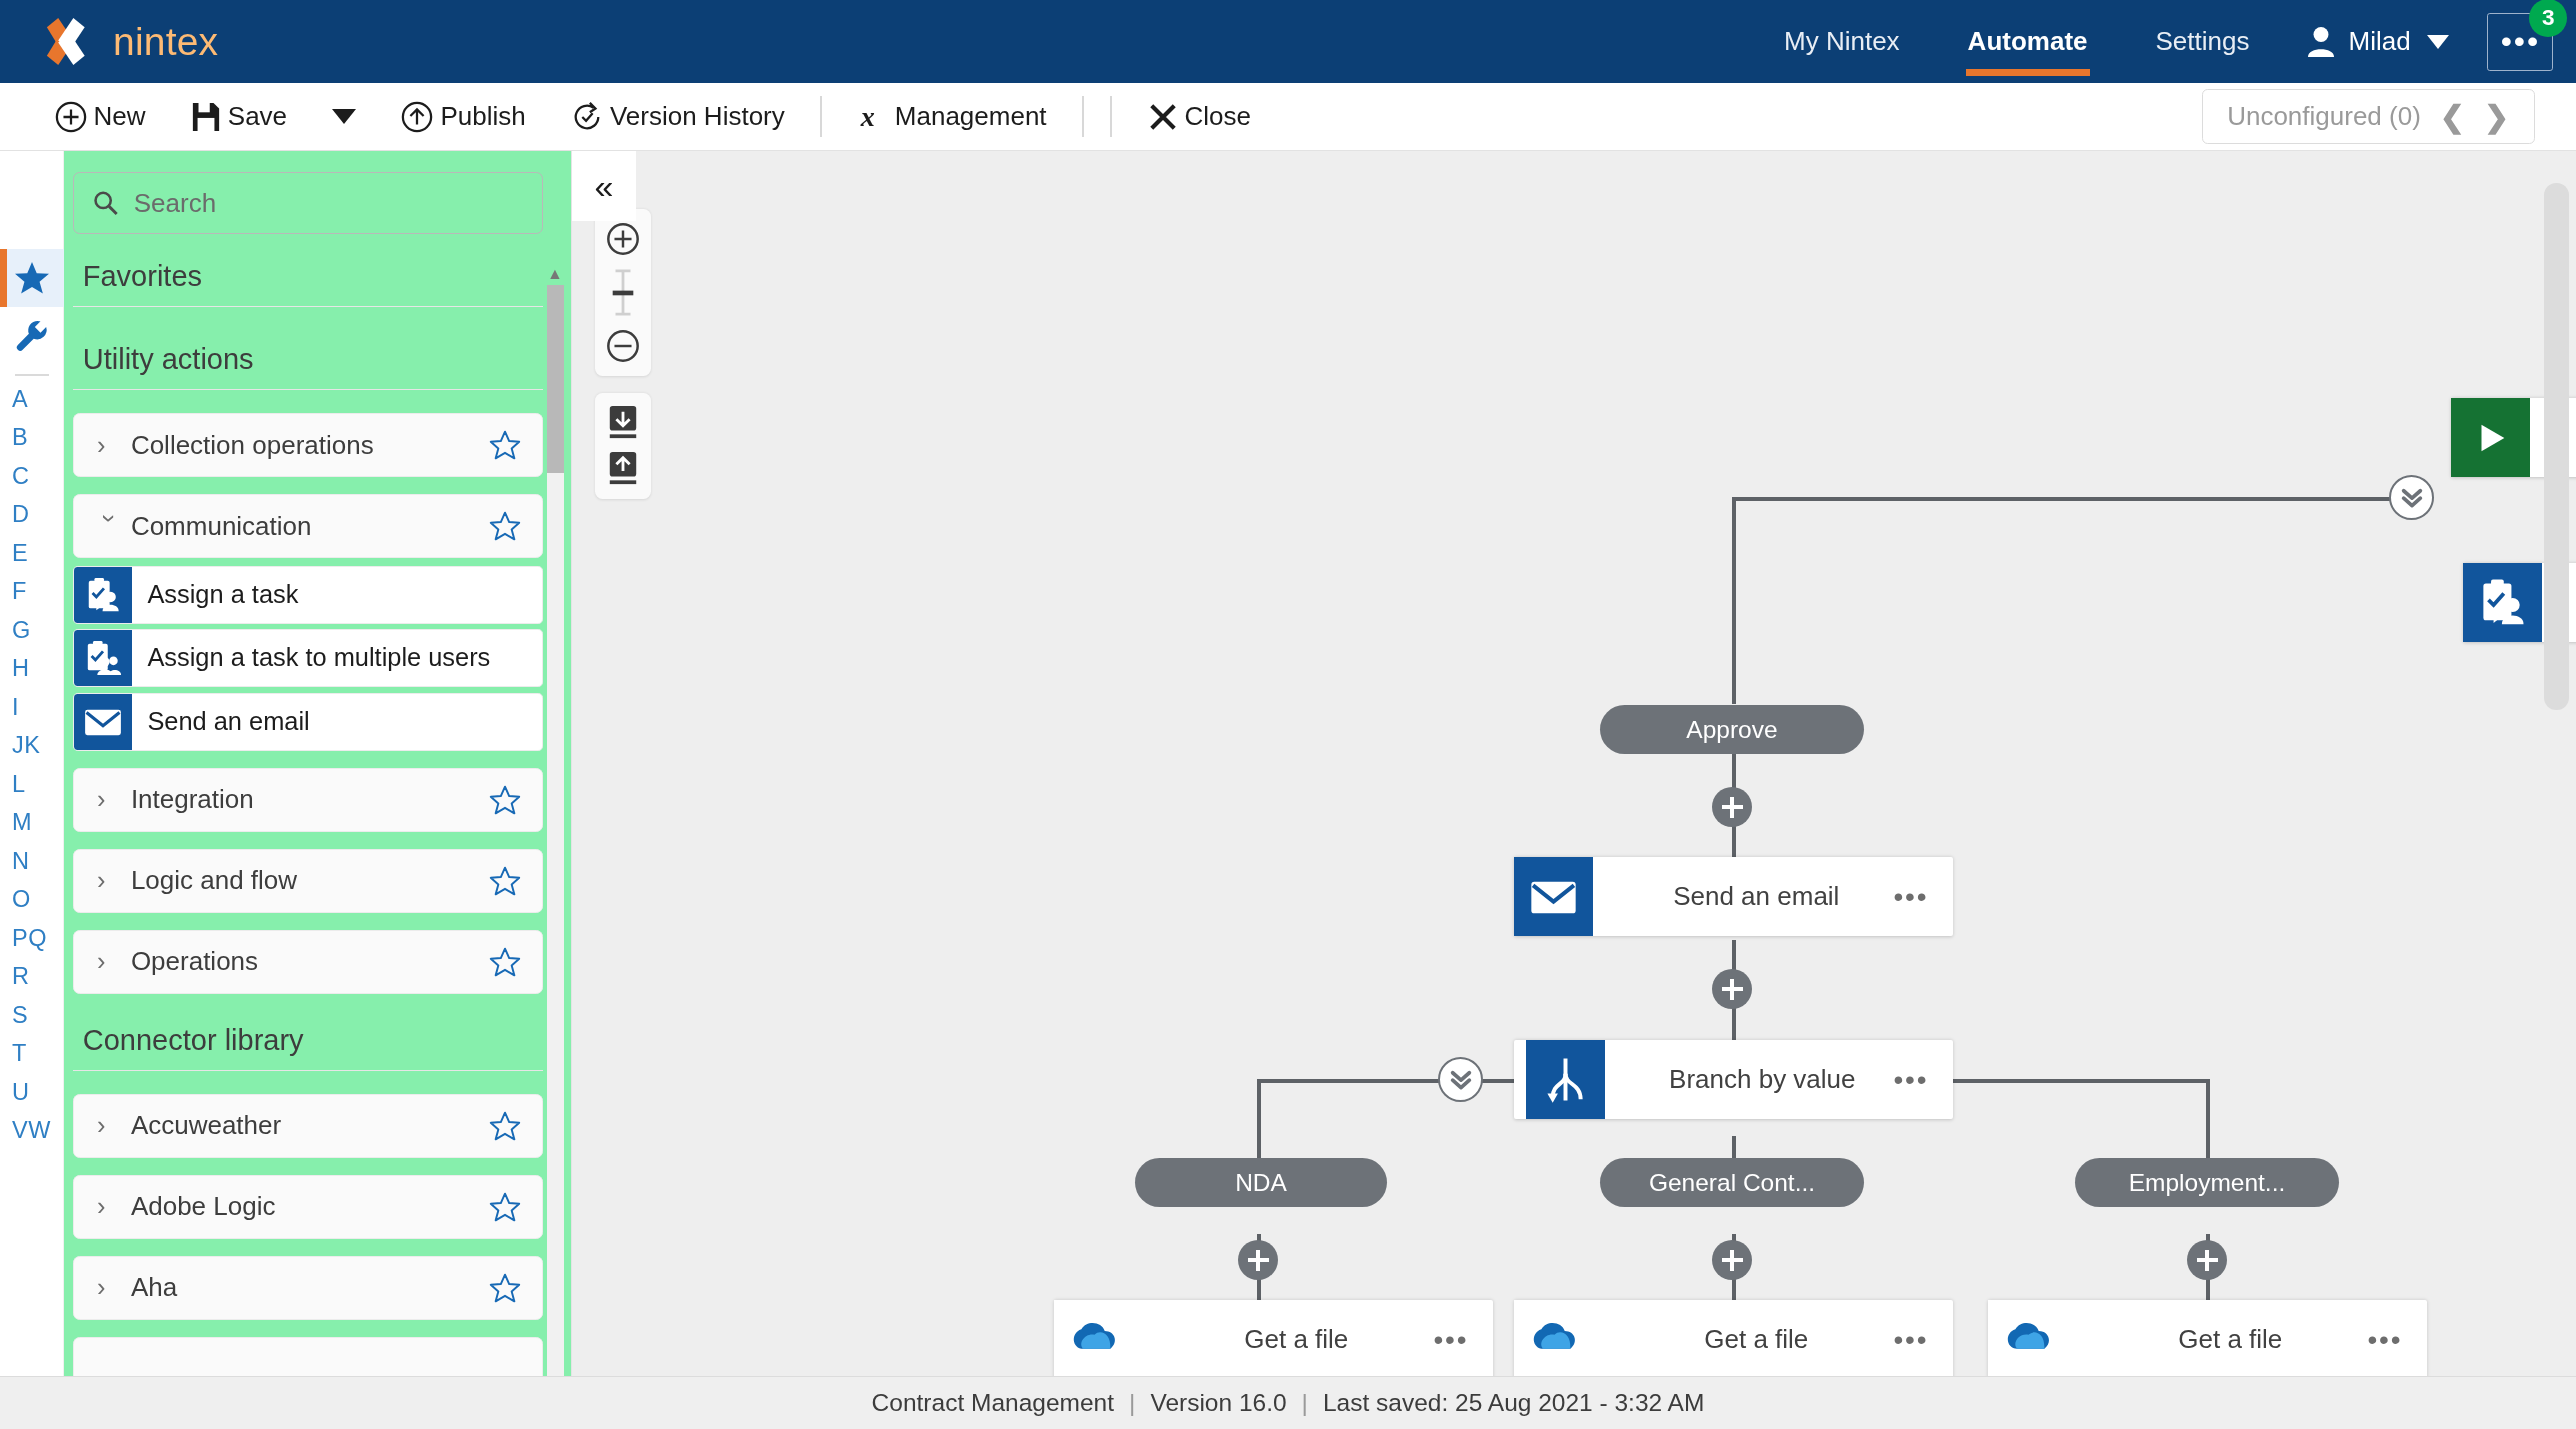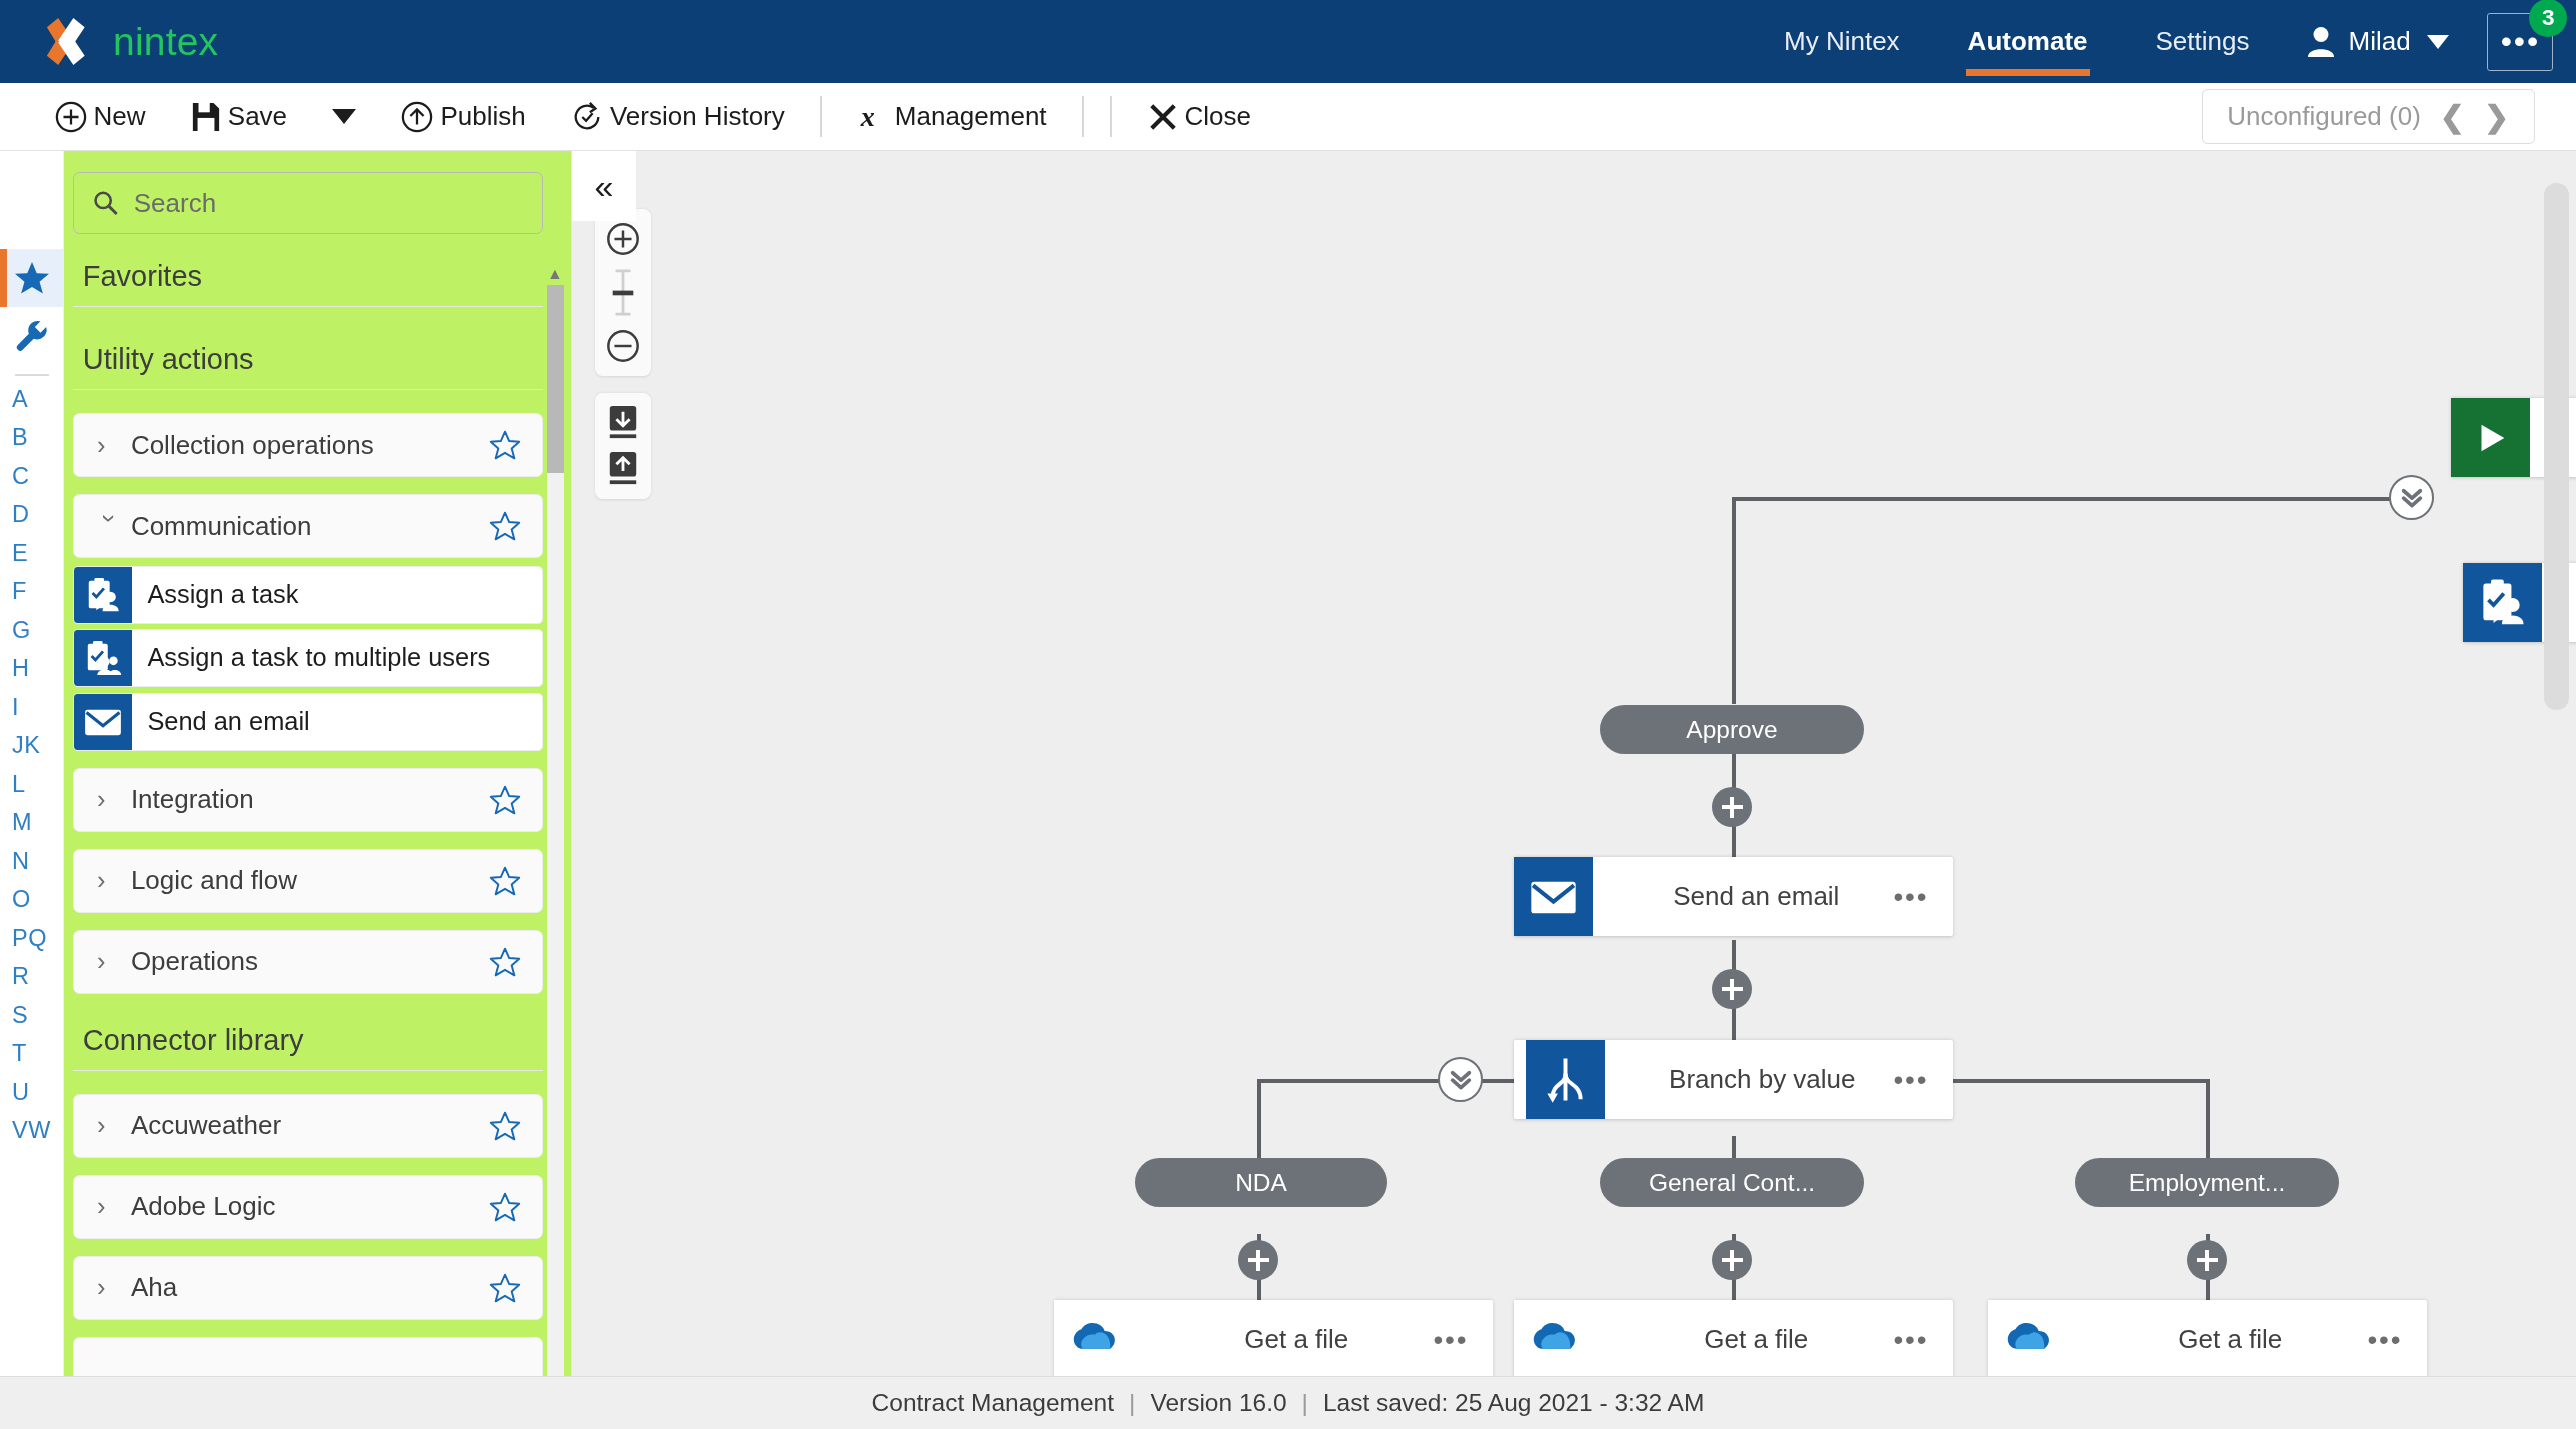--- a/index.html
+++ b/index.html
@@ -10,21 +10,21 @@
   }
 
   
   .topnav {
     height: 83px; background: #0c3f75;
     display: flex; align-items: center;
     padding: 0 22.6px 0 45px; position: relative;
   }
   .brand { display: flex; align-items: center; gap: 17px; }
   .brand-mark { width: 51px; height: 51px; position: relative; }
-  .brand-text { color: #22c55e; font-size: 39px; letter-spacing: 0.2px; }
+  .brand-text { color: #fdba74; font-size: 39px; letter-spacing: 0.2px; }
   .nav-spacer { flex: 1; }
   .nav-links { display: flex; align-items: center; gap: 8px; }
   .nav-link {
     color: #e9eef5; font-size: 26px; padding: 0 30px;
     height: 83px; display: flex; align-items: center; position: relative;
     cursor: pointer; white-space: nowrap;
   }
   .nav-link.active { color: #fff; font-weight: bold; }
   .nav-link.active::after {
     content: ""; position: absolute; left: 28px; right: 28px; bottom: 7.5px;
@@ -87,21 +87,21 @@
     content: ""; position: absolute; left: 0; top: 0; bottom: 0; width: 7.5px; background: #e8762d;
   }
   .rail-div { width: 34px; height: 1.9px; background: #dadada; margin: 9.4px 0 3.8px; }
   .rail-letter {
     color: #2f7fc4; font-size: 23.5px; line-height: 1;
     padding: 7.5px 0; cursor: pointer; letter-spacing: 0.5px;
   }
 
   
   .panel {
-    width: 508px; background: #bef264; flex-shrink: 0; position: relative;
+    width: 508px; background: #86efac; flex-shrink: 0; position: relative;
     display: flex; flex-direction: column; border-right: 0.9px solid #e4e4e4;
   }
   .search-wrap { padding: 21px 28px 13px 9.4px; }
   .search-box {
     display: flex; align-items: center; gap: 15px;
     border: 1.9px solid #b9b9b9; border-radius: 6.6px; height: 62px; padding: 0 19px;
   }
   .search-input {
     border: none; outline: none; font-size: 26px; color: #555;
     font-family: "Liberation Sans", sans-serif; width: 100%; background: transparent;

